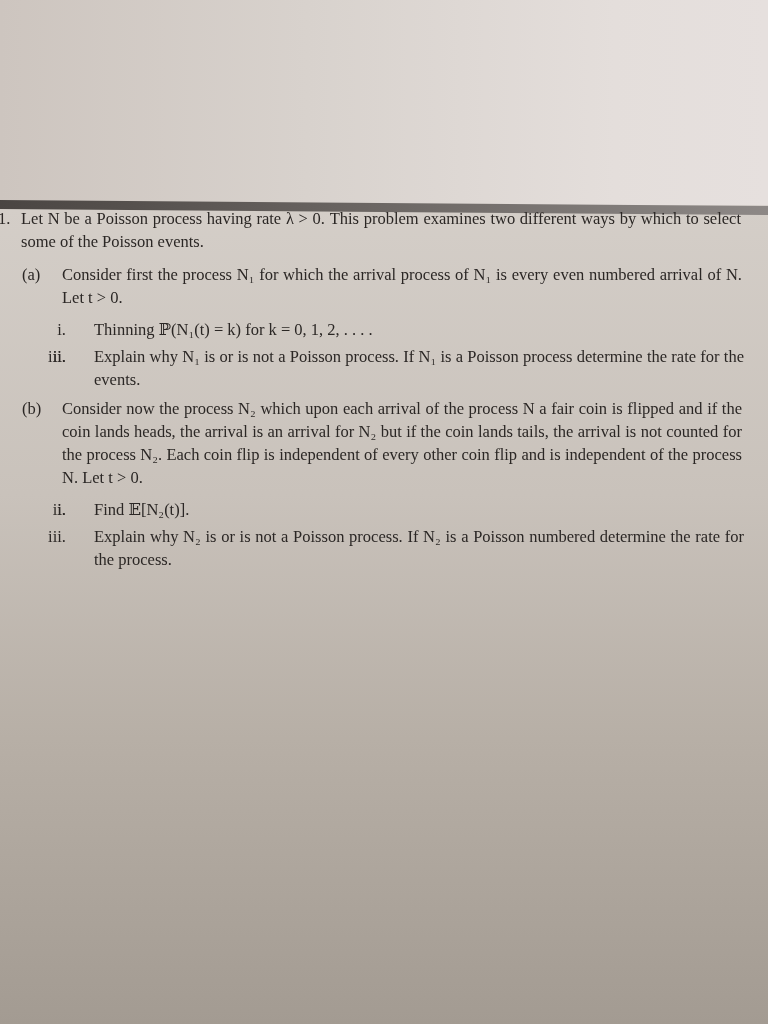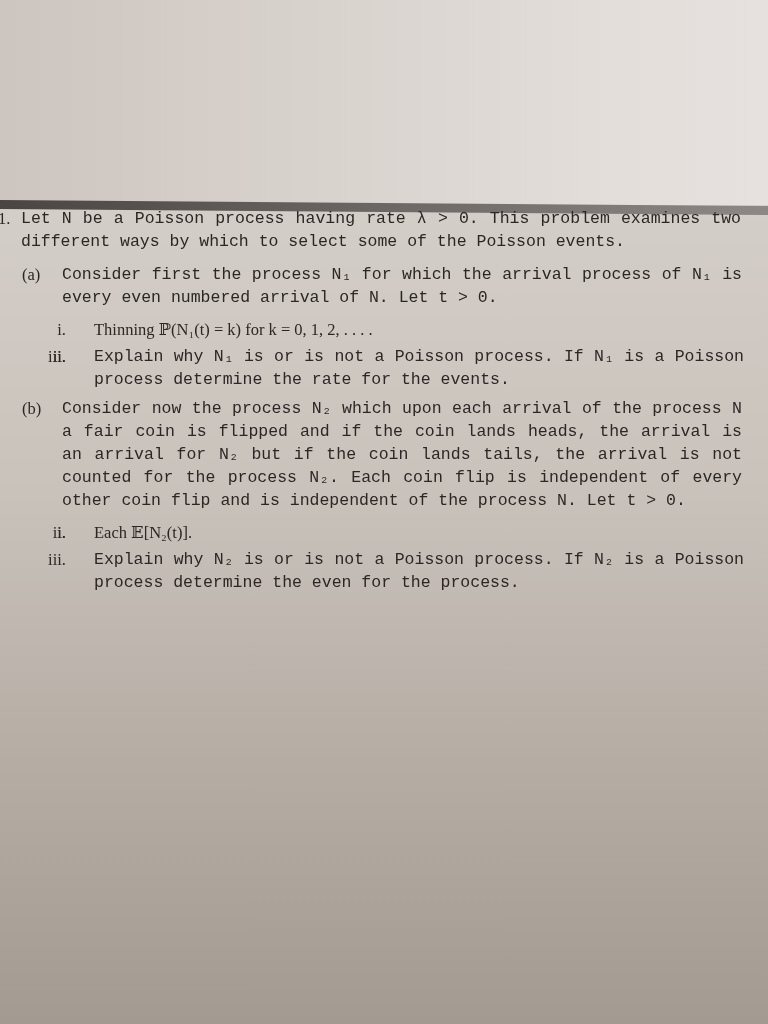--- a/index.html
+++ b/index.html
@@ -30,21 +30,21 @@
   }
   .prob-head { position:relative; padding-left:21px; }
   .prob-num { position:absolute; left:-2px; top:0; }
   .prob-title { font-style:italic; }
   .intro { padding-left:21px; width:720px; }
   .part { position:relative; padding-left:62px; width:680px; margin-top:10px; }
   .part-label { position:absolute; left:22px; top:0; }
   .sub { position:relative; padding-left:94px; width:650px; margin-top:4px; }
   .sub-label { position:absolute; right:678px; top:0; text-align:right; white-space:nowrap; }
   .subs { margin-top:9px; }
-  .justify { text-align:justify; text-align-last:left;font-family:Liberation Mono, monospace; }
+  .justify { text-align:justify; text-align-last:left; }
 </style>
 </head>
 <body>
 
 <div class="top-paper"></div>
 <div class="page"></div>
 <div class="edge-bar"></div>
 
 <div class="content">
   <div class="prob-head">
@@ -73,20 +73,20 @@
   <div class="part" style="margin-top:6px;">
     <span class="part-label">(b)</span>
     <div class="justify">Consider now the process N₂ which upon each arrival of the process N a fair coin is flipped and if the coin lands heads, the arrival is an arrival for N₂ but if the coin lands tails, the arrival is not counted for the process N₂. Each coin flip is independent of every other coin flip and is independent of the process N. Let t &gt; 0.</div>
   </div>
   <div class="subs">
     <div class="sub">
       <span class="sub-label">i.</span>
     </div>
     <div class="sub">
       <span class="sub-label">ii.</span>
-      <div>Each 𝔼[N₂(t)].</div>
+      <div>Find 𝔼[N₂(t)].</div>
     </div>
     <div class="sub">
       <span class="sub-label">iii.</span>
-      <div class="justify">Explain why N₂ is or is not a Poisson process. If N₂ is a Poisson process determine the even for the process.</div>
+      <div class="justify">Explain why N₂ is or is not a Poisson process. If N₂ is a Poisson numbered determine the rate for the process.</div>
     </div>
   </div>
 </div>
 
 </body></html>

